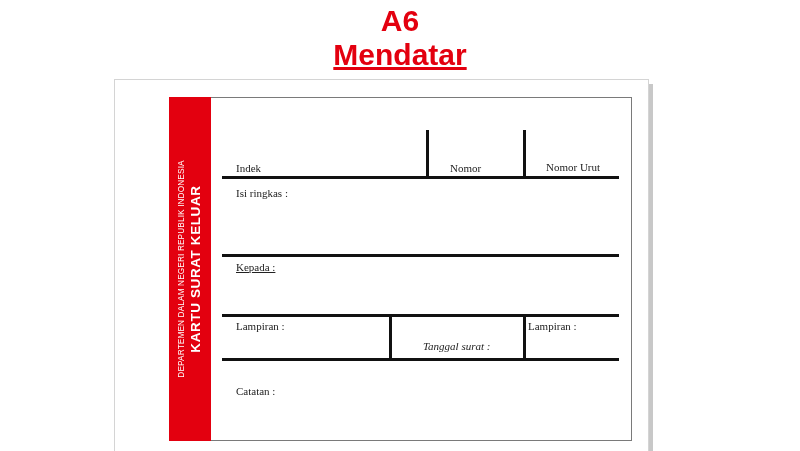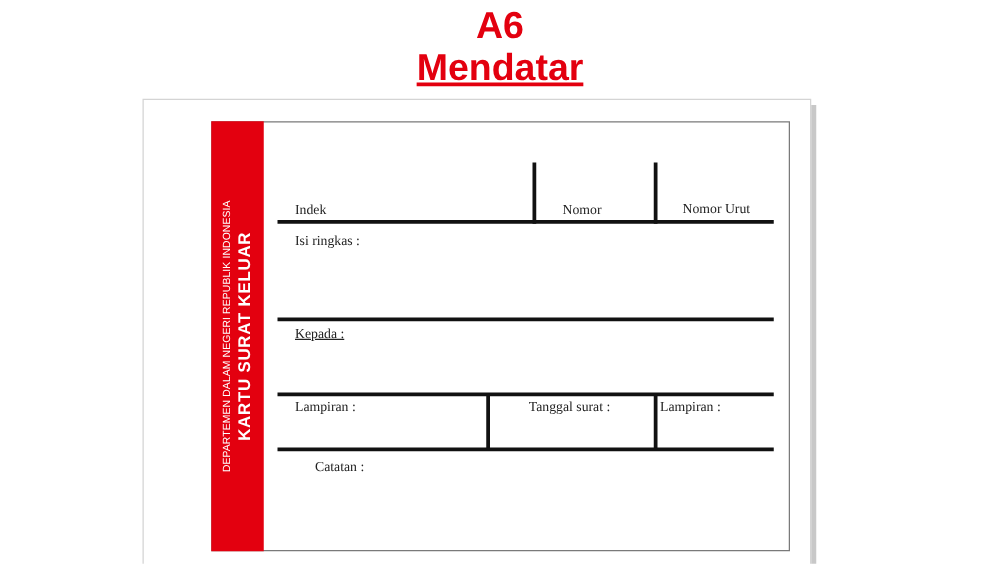--- a/index.html
+++ b/index.html
@@ -43,17 +43,17 @@
 
 <div class="lbl" style="left:236px; top:187px;">Isi  ringkas  :</div>
 <div class="hline" style="left:222px; top:254px; width:397px;"></div>
 
 <div class="lbl" style="left:236px; top:261px;text-decoration:underline;">Kepada :</div>
 <div class="hline" style="left:222px; top:314px; width:397px;"></div>
 
 <div class="vline" style="left:389px; top:315px; height:45px;"></div>
 <div class="vline" style="left:523px; top:315px; height:45px;"></div>
 <div class="lbl" style="left:236px; top:320px;">Lampiran :</div>
-<div class="lbl" style="left:423px; top:320px;">Tanggal surat :</div>
+<div class="lbl" style="left:423px; top:340px;font-style:italic;">Tanggal surat :</div>
 <div class="lbl" style="left:528px; top:320px;">Lampiran :</div>
 <div class="hline" style="left:222px; top:358px; width:397px;"></div>
 
-<div class="lbl" style="left:236px; top:368px;margin-left:16px;">Catatan :</div>
+<div class="lbl" style="left:236px; top:385px;">Catatan :</div>
 
 </body></html>

